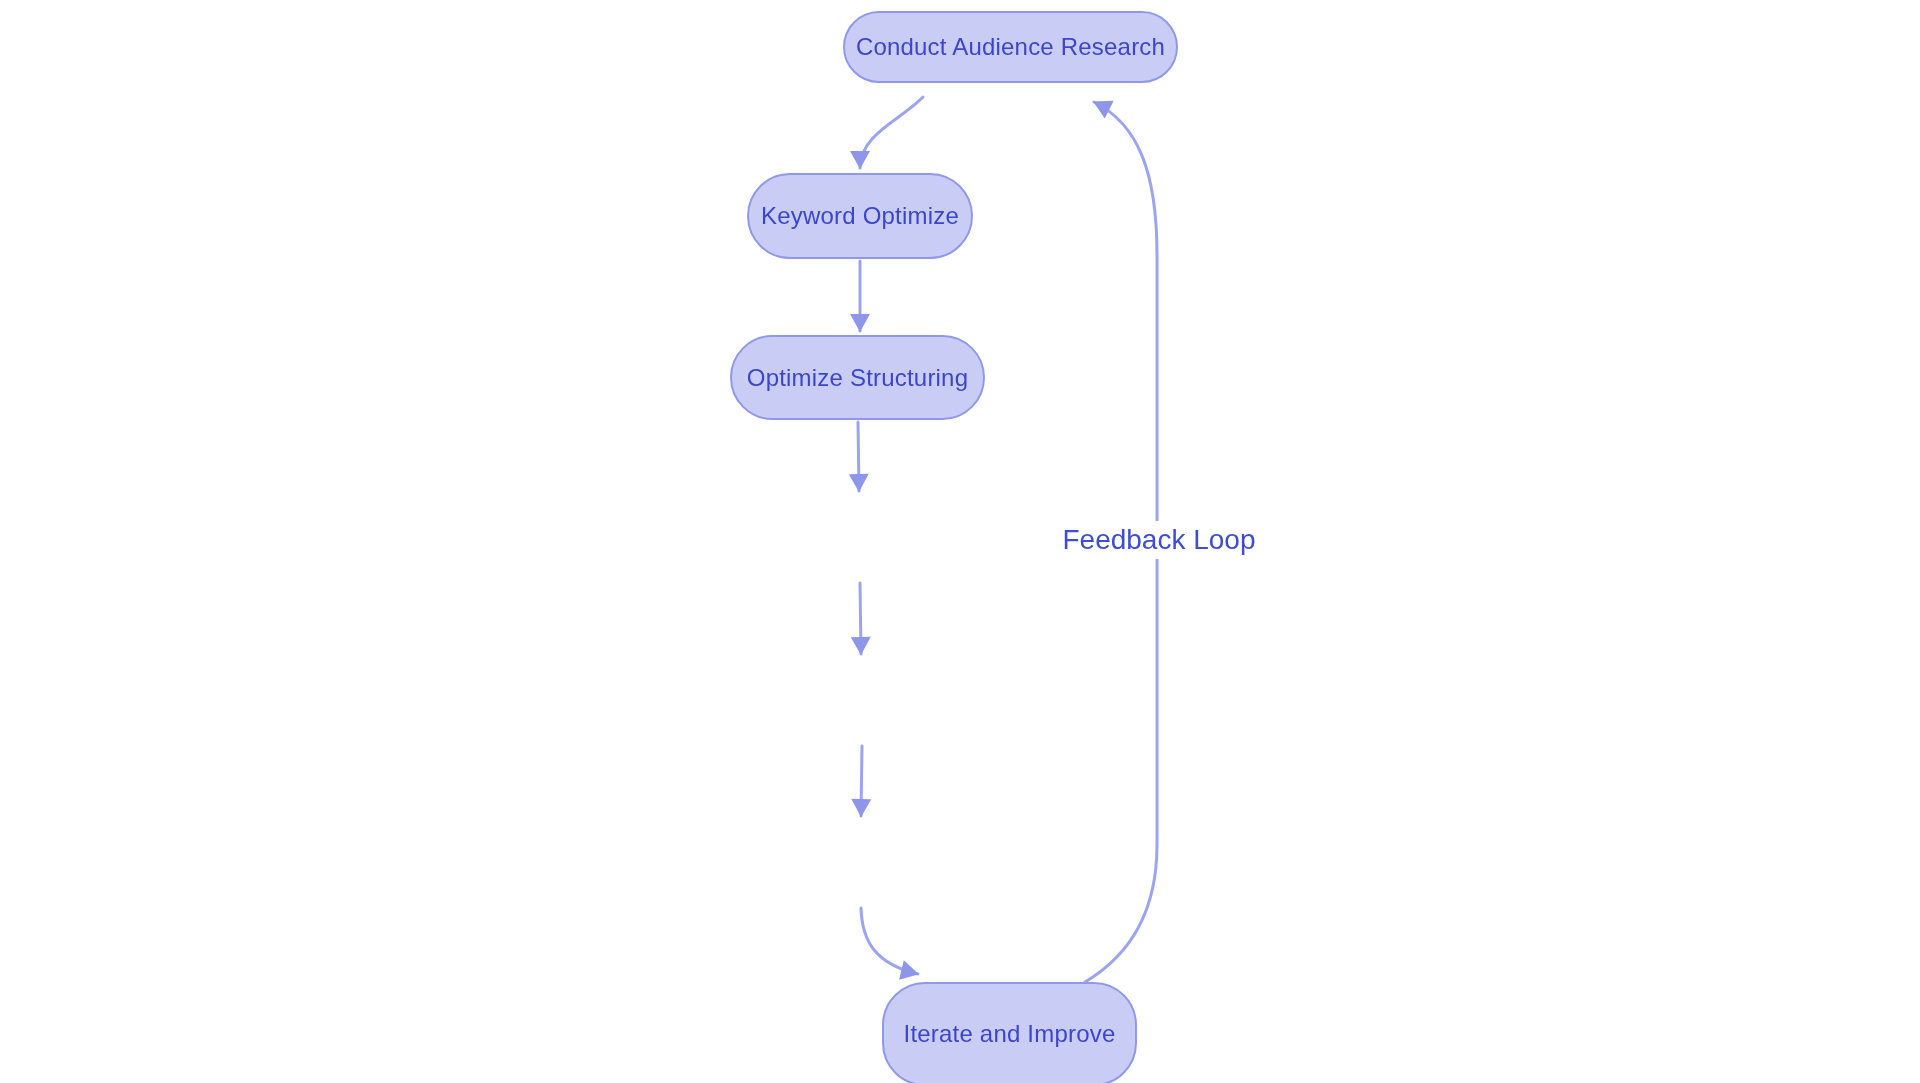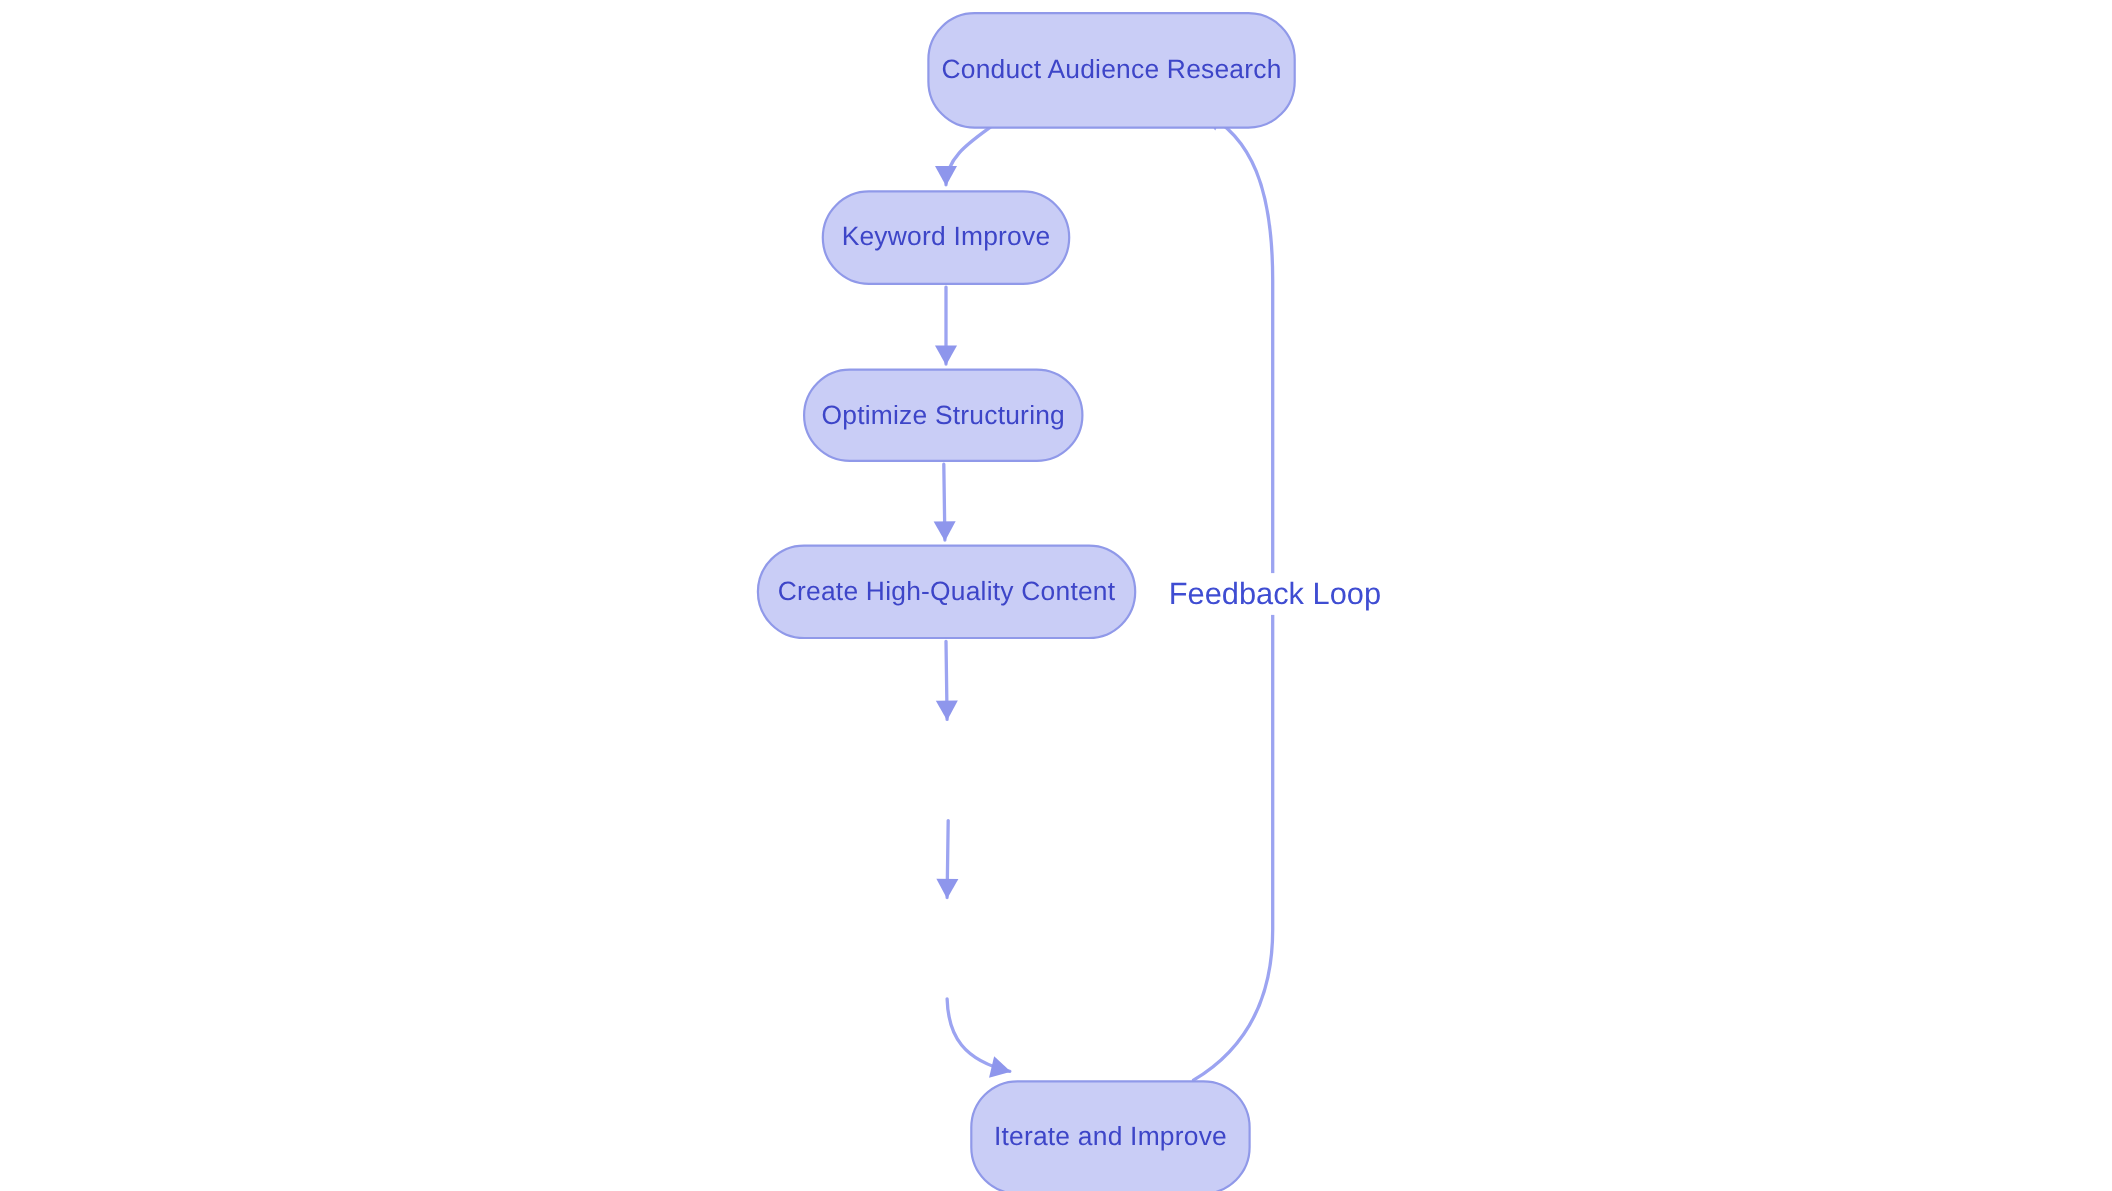--- a/index.html
+++ b/index.html
@@ -39,21 +39,21 @@
     justify-content:center;
     background:var(--node-fill);
     border:2px solid var(--node-border);
     border-radius:43px;
     color:var(--node-text);
     font-size:24px;
     letter-spacing:0.2px;
     white-space:nowrap;
     text-align:center;
   }
-  .n1{left:843px;top:11px;width:335px;height:106px;}
+  .n1{left:843px;top:11px;width:335px;height:72px;}
   .n2{left:747px;top:173px;width:226px;height:86px;}
   .n3{left:730px;top:335px;width:255px;height:85px;}
   .n4{left:688px;top:495px;width:345px;height:86px;}
   .n5{left:713px;top:658px;width:299px;height:86px;}
   .n6{left:727px;top:820px;width:268px;height:86px;}
   .n7{left:882px;top:982px;width:255px;height:104px;}
   .edge-label{
     position:absolute;
     left:1159px;
     top:540px;
@@ -82,27 +82,24 @@
     <path class="edge" marker-end="url(#arrow)" d="M860,583 L861,654"></path>
     <path class="edge" marker-end="url(#arrow)" d="M862,746 L861,816"></path>
     <path class="edge" marker-end="url(#arrow)" d="M861,908 C862,942 876,964 918,974"></path>
     <path class="edge" marker-end="url(#arrow)" d="M1085,982 C1127,957 1157,915 1157,845 L1157,255 C1157,172 1138,124 1094,102"></path>
   </svg>
 
   <div class="node n1">
     <span>Conduct Audience Research</span>
   </div>
   <div class="node n2">
-    <span>Keyword Improve</span>
+    <span>Keyword Optimize</span>
   </div>
   <div class="node n3">
     <span>Optimize Structuring</span>
-  </div>
-  <div class="node n4">
-    <span>Create High-Quality Content</span>
   </div>
   <div class="node n7">
     <span>Iterate and Improve</span>
   </div>
 
   <div class="edge-label">Feedback Loop</div>
 
 </div>
 
 </body></html>

